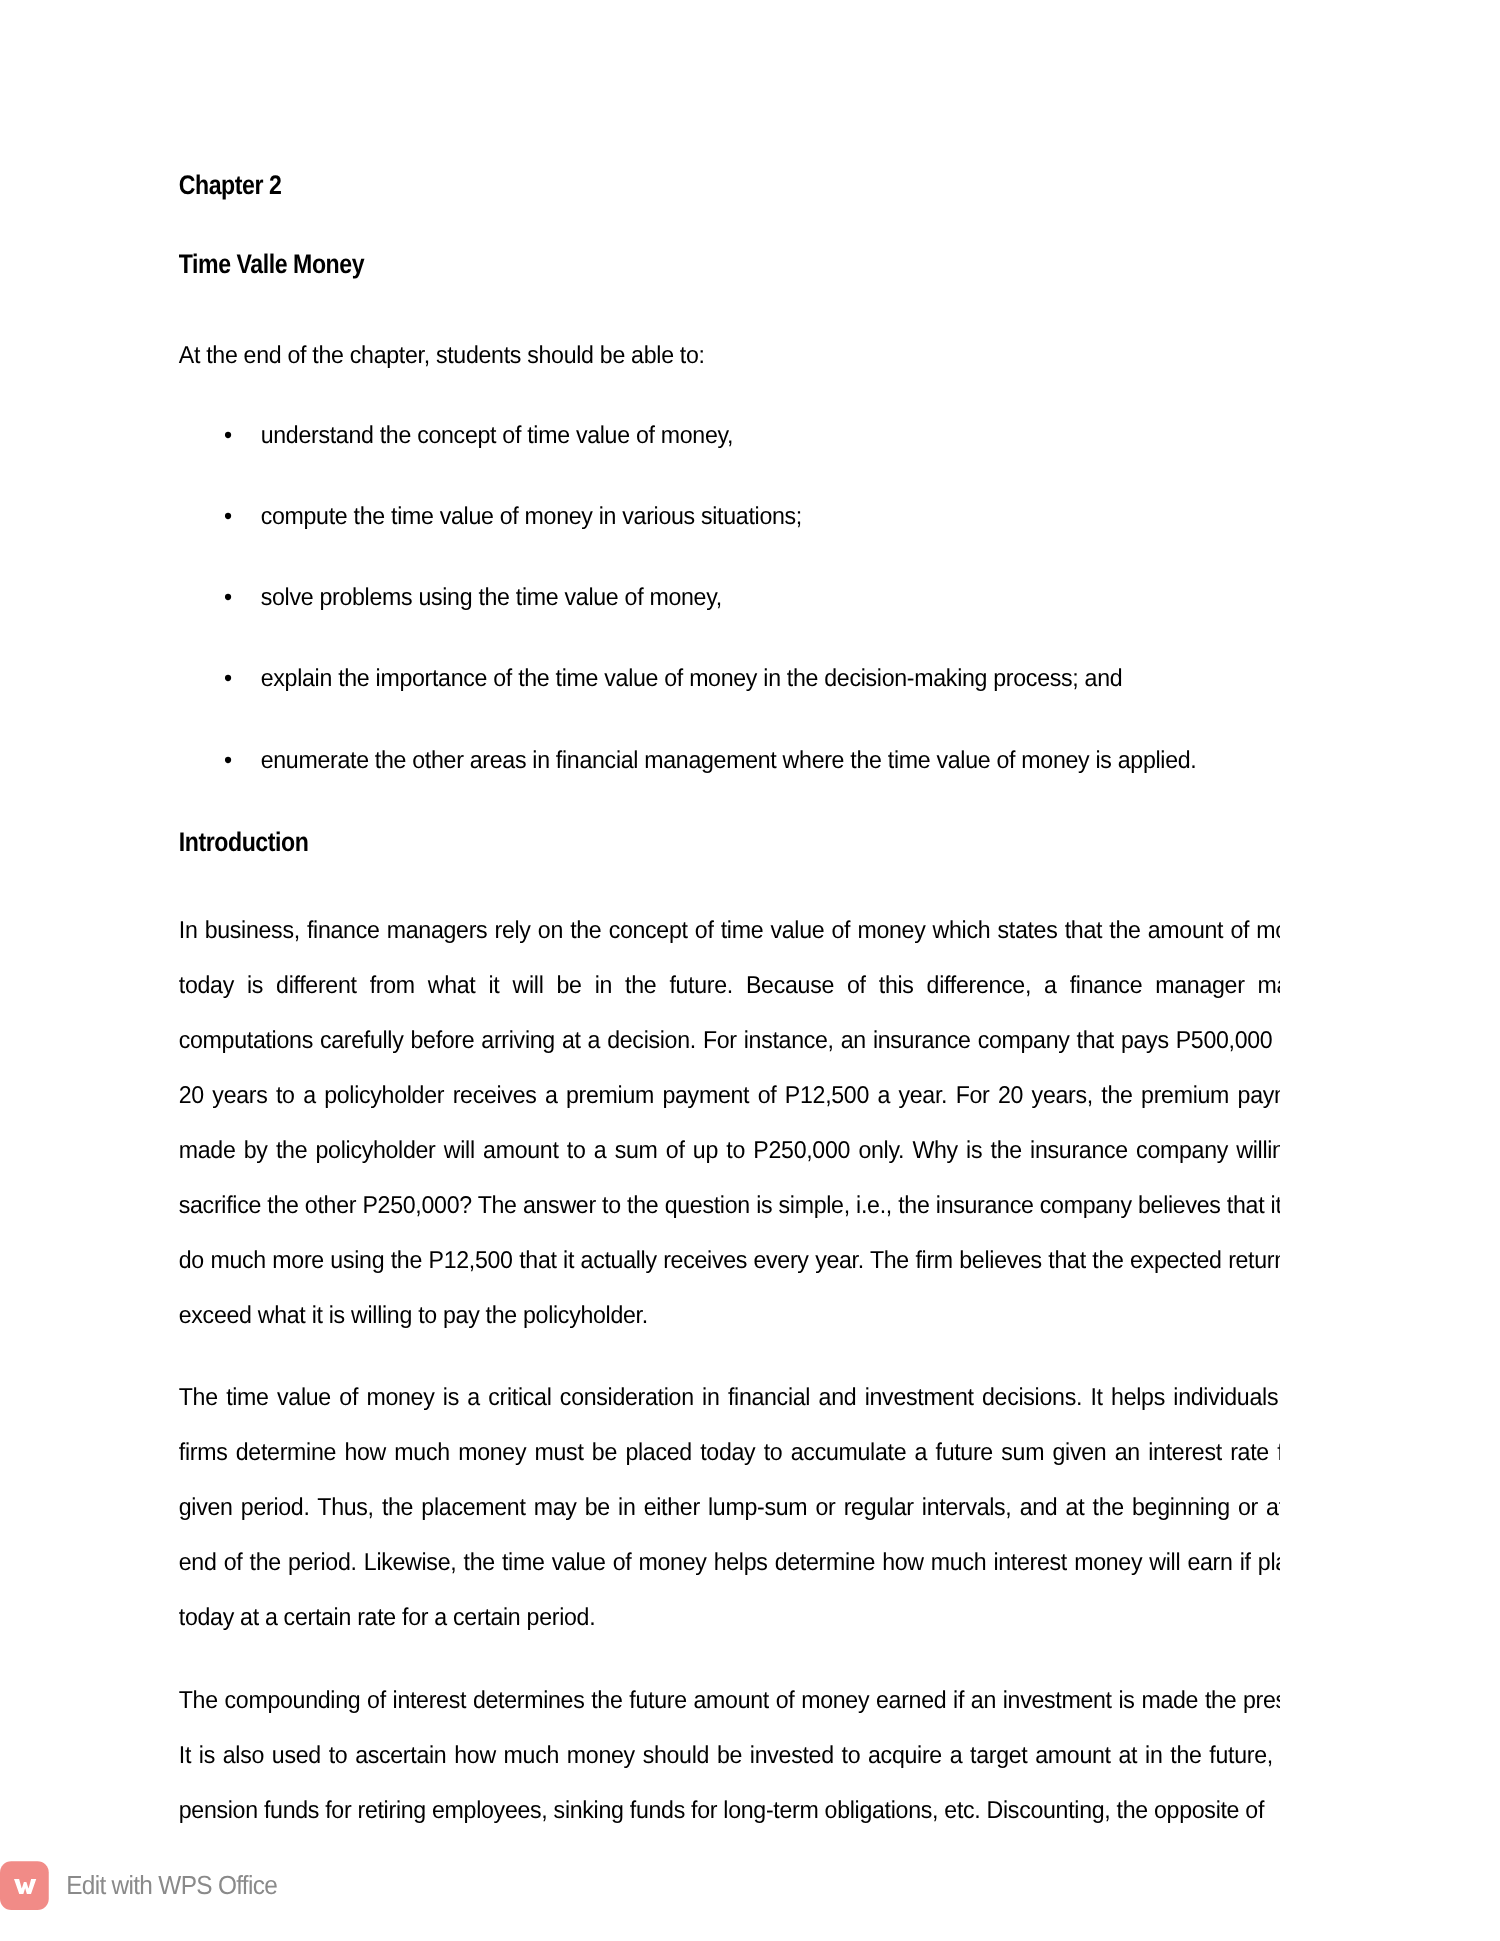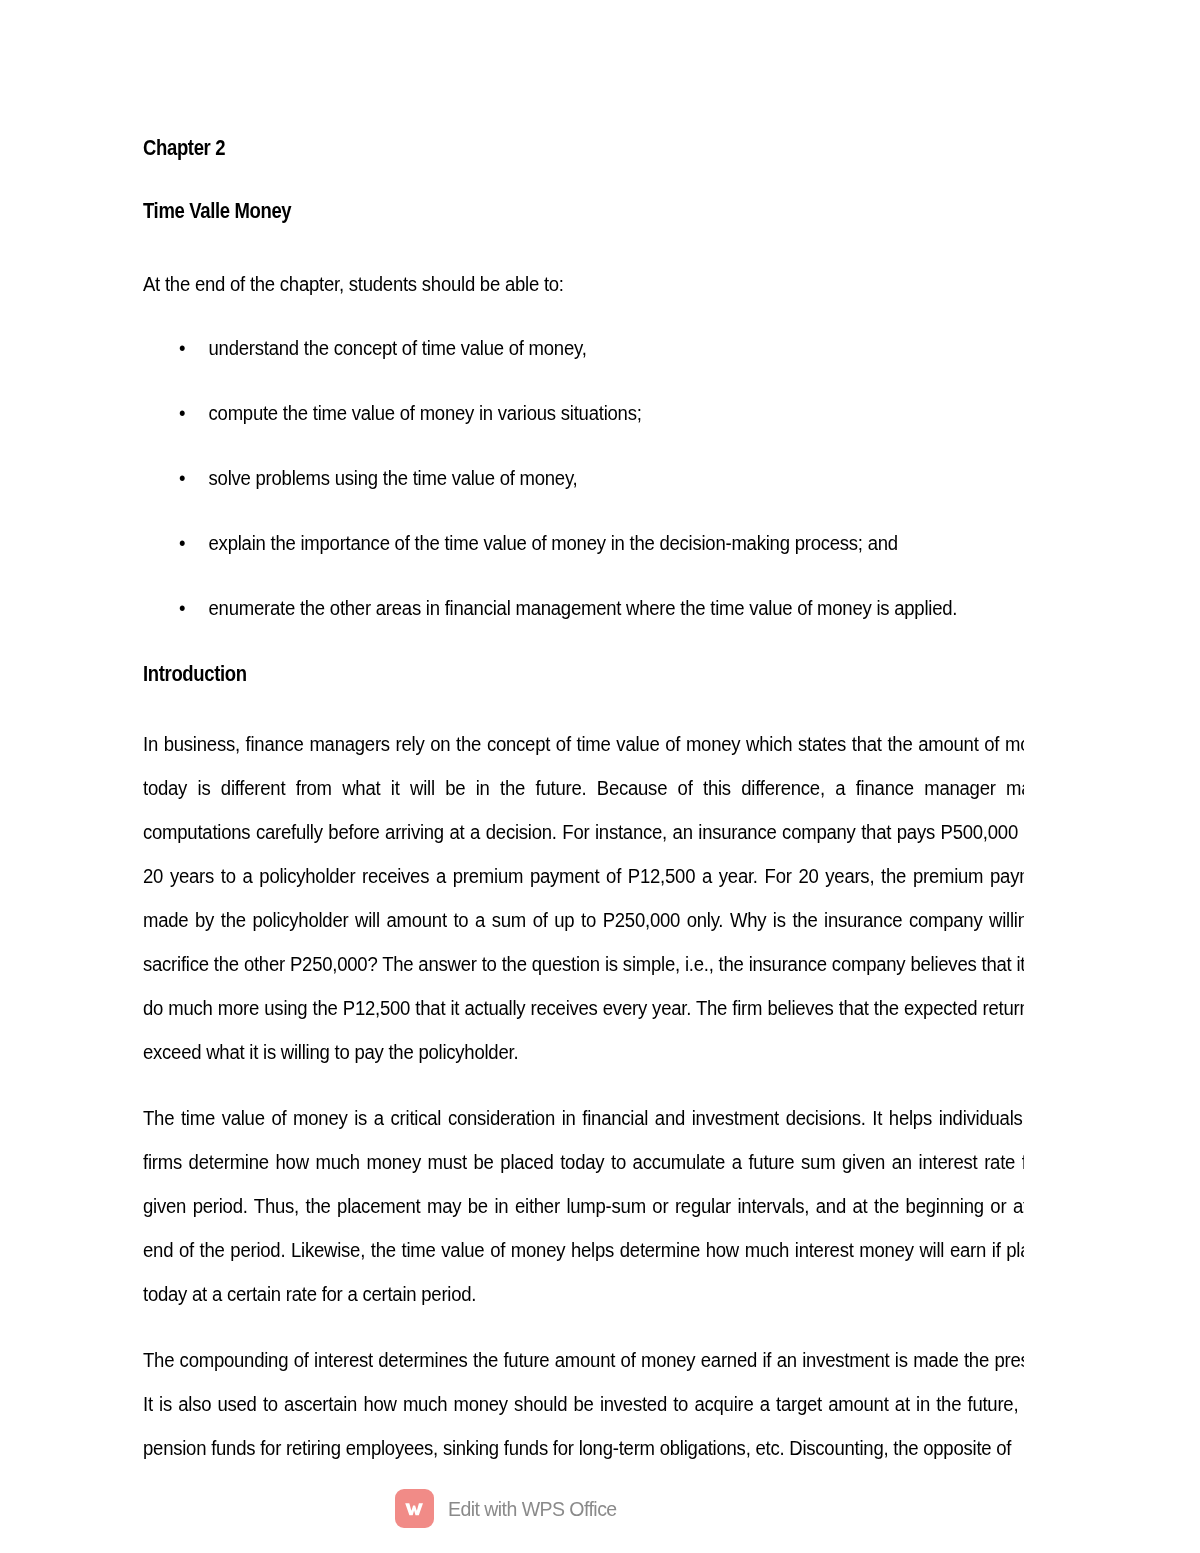--- a/index.html
+++ b/index.html
@@ -102,21 +102,21 @@
   .bullet-item.single { text-align: left; }
 
   
   .wps-footer {
     position: absolute;
     left: 0;
     right: 0;
     top: 1489px;
     display: flex;
     align-items: center;
-    justify-content: center;
+    justify-content: flex-start;
     gap: 14px;
   }
 
   .wps-logo {
     width: 39px;
     height: 39px;
     border-radius: 9px;
     background: #f18b87;
     display: flex;
     align-items: center;

